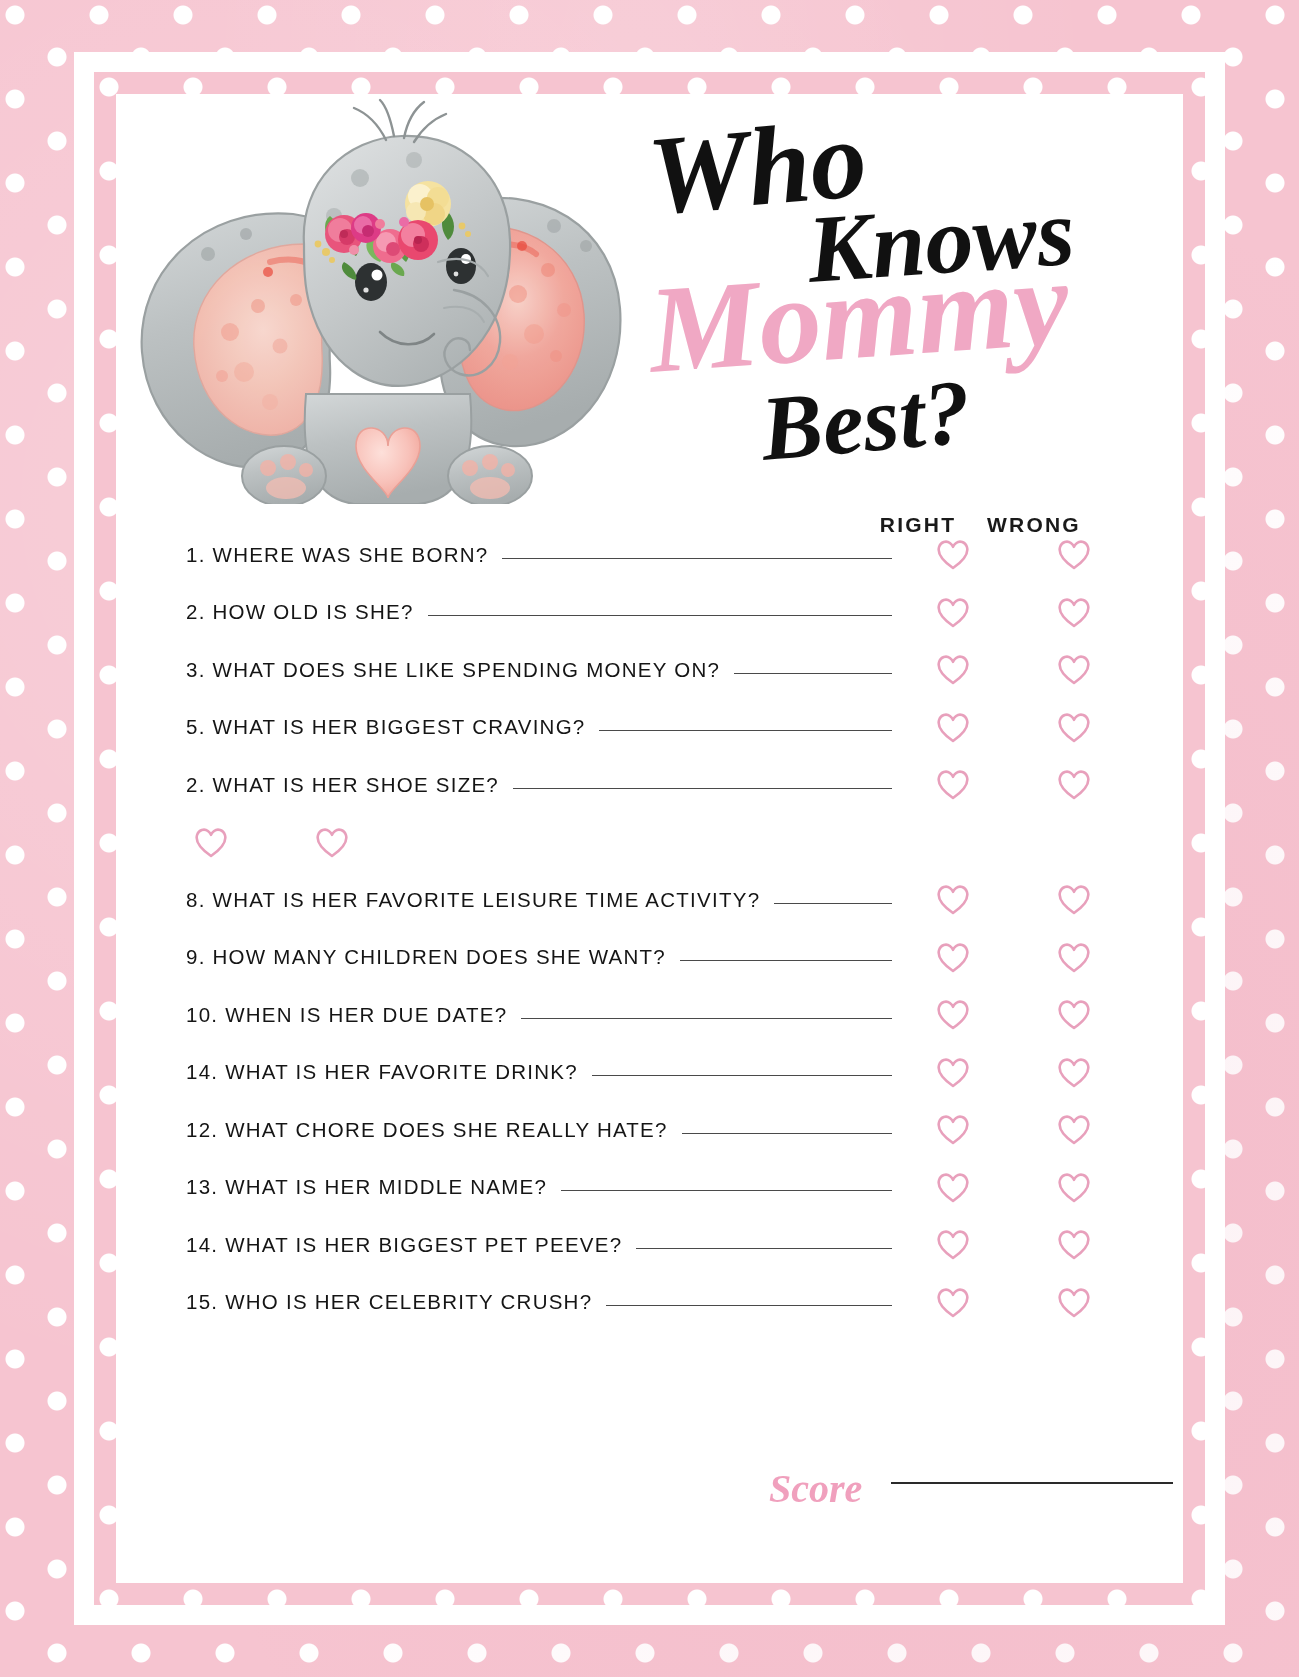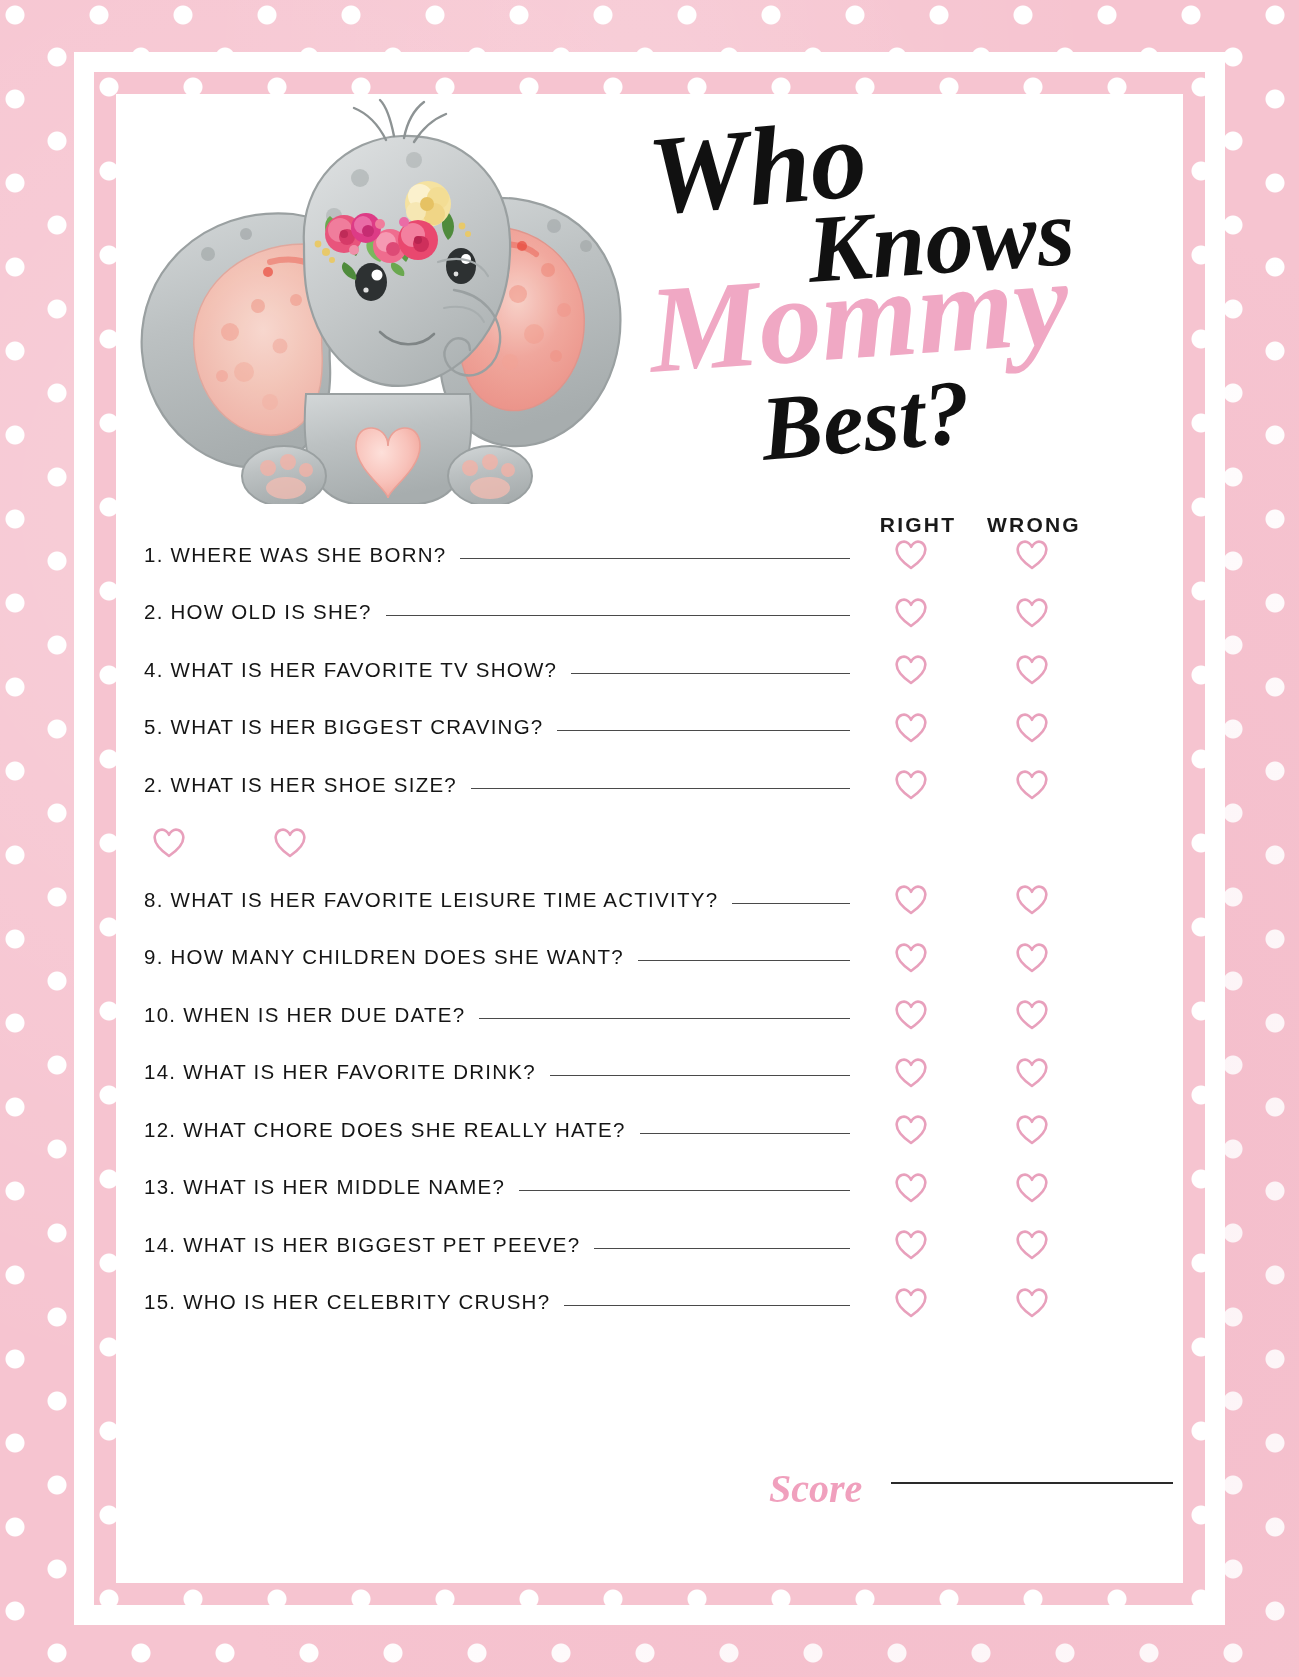--- a/index.html
+++ b/index.html
@@ -128,20 +128,21 @@
     position: absolute;
     top: 432px;
     left: 0;
     width: 1063px;
   }
   .q-row {
     position: relative;
     height: 57.5px;
     display: flex;
     align-items: center;
+    padding-left: 42px;
   }
   .q-text-wrap {
     position: relative;
     width: 742px;
     display: flex;
     align-items: baseline;
     padding-left: 28px;
     box-sizing: border-box;
   }
   .q-text {
@@ -446,21 +447,21 @@
                   <svg class="heart" viewBox="0 0 34 31" xmlns="http://www.w3.org/2000/svg">
       <path d="M17 29 C 4 20, 1.5 12.5, 3.2 7.6 C 4.8 3, 10.2 1.2, 13.9 4
                C 15.5 5.2, 16.5 6.6, 17 7.8 C 17.5 6.6, 18.5 5.2, 20.1 4
                C 23.8 1.2, 29.2 3, 30.8 7.6 C 32.5 12.5, 30 20, 17 29 Z" fill="none" stroke="#e8a0bc" stroke-width="2.6" stroke-linejoin="round"></path>
     </svg>
                 </span>
               </div>
             </div>
             <div class="q-row">
               <div class="q-text-wrap">
-                <span class="q-text">4. WHAT IS HER FAVORITE TV SHOW?</span>
+                <span class="q-text">3. WHAT DOES SHE LIKE SPENDING MONEY ON?</span>
                 <span class="q-line"></span>
               </div>
               <div class="heart-cell">
                 <span>
                   <svg class="heart" viewBox="0 0 34 31" xmlns="http://www.w3.org/2000/svg">
       <path d="M17 29 C 4 20, 1.5 12.5, 3.2 7.6 C 4.8 3, 10.2 1.2, 13.9 4
                C 15.5 5.2, 16.5 6.6, 17 7.8 C 17.5 6.6, 18.5 5.2, 20.1 4
                C 23.8 1.2, 29.2 3, 30.8 7.6 C 32.5 12.5, 30 20, 17 29 Z" fill="none" stroke="#e8a0bc" stroke-width="2.6" stroke-linejoin="round"></path>
     </svg>
                 </span>

